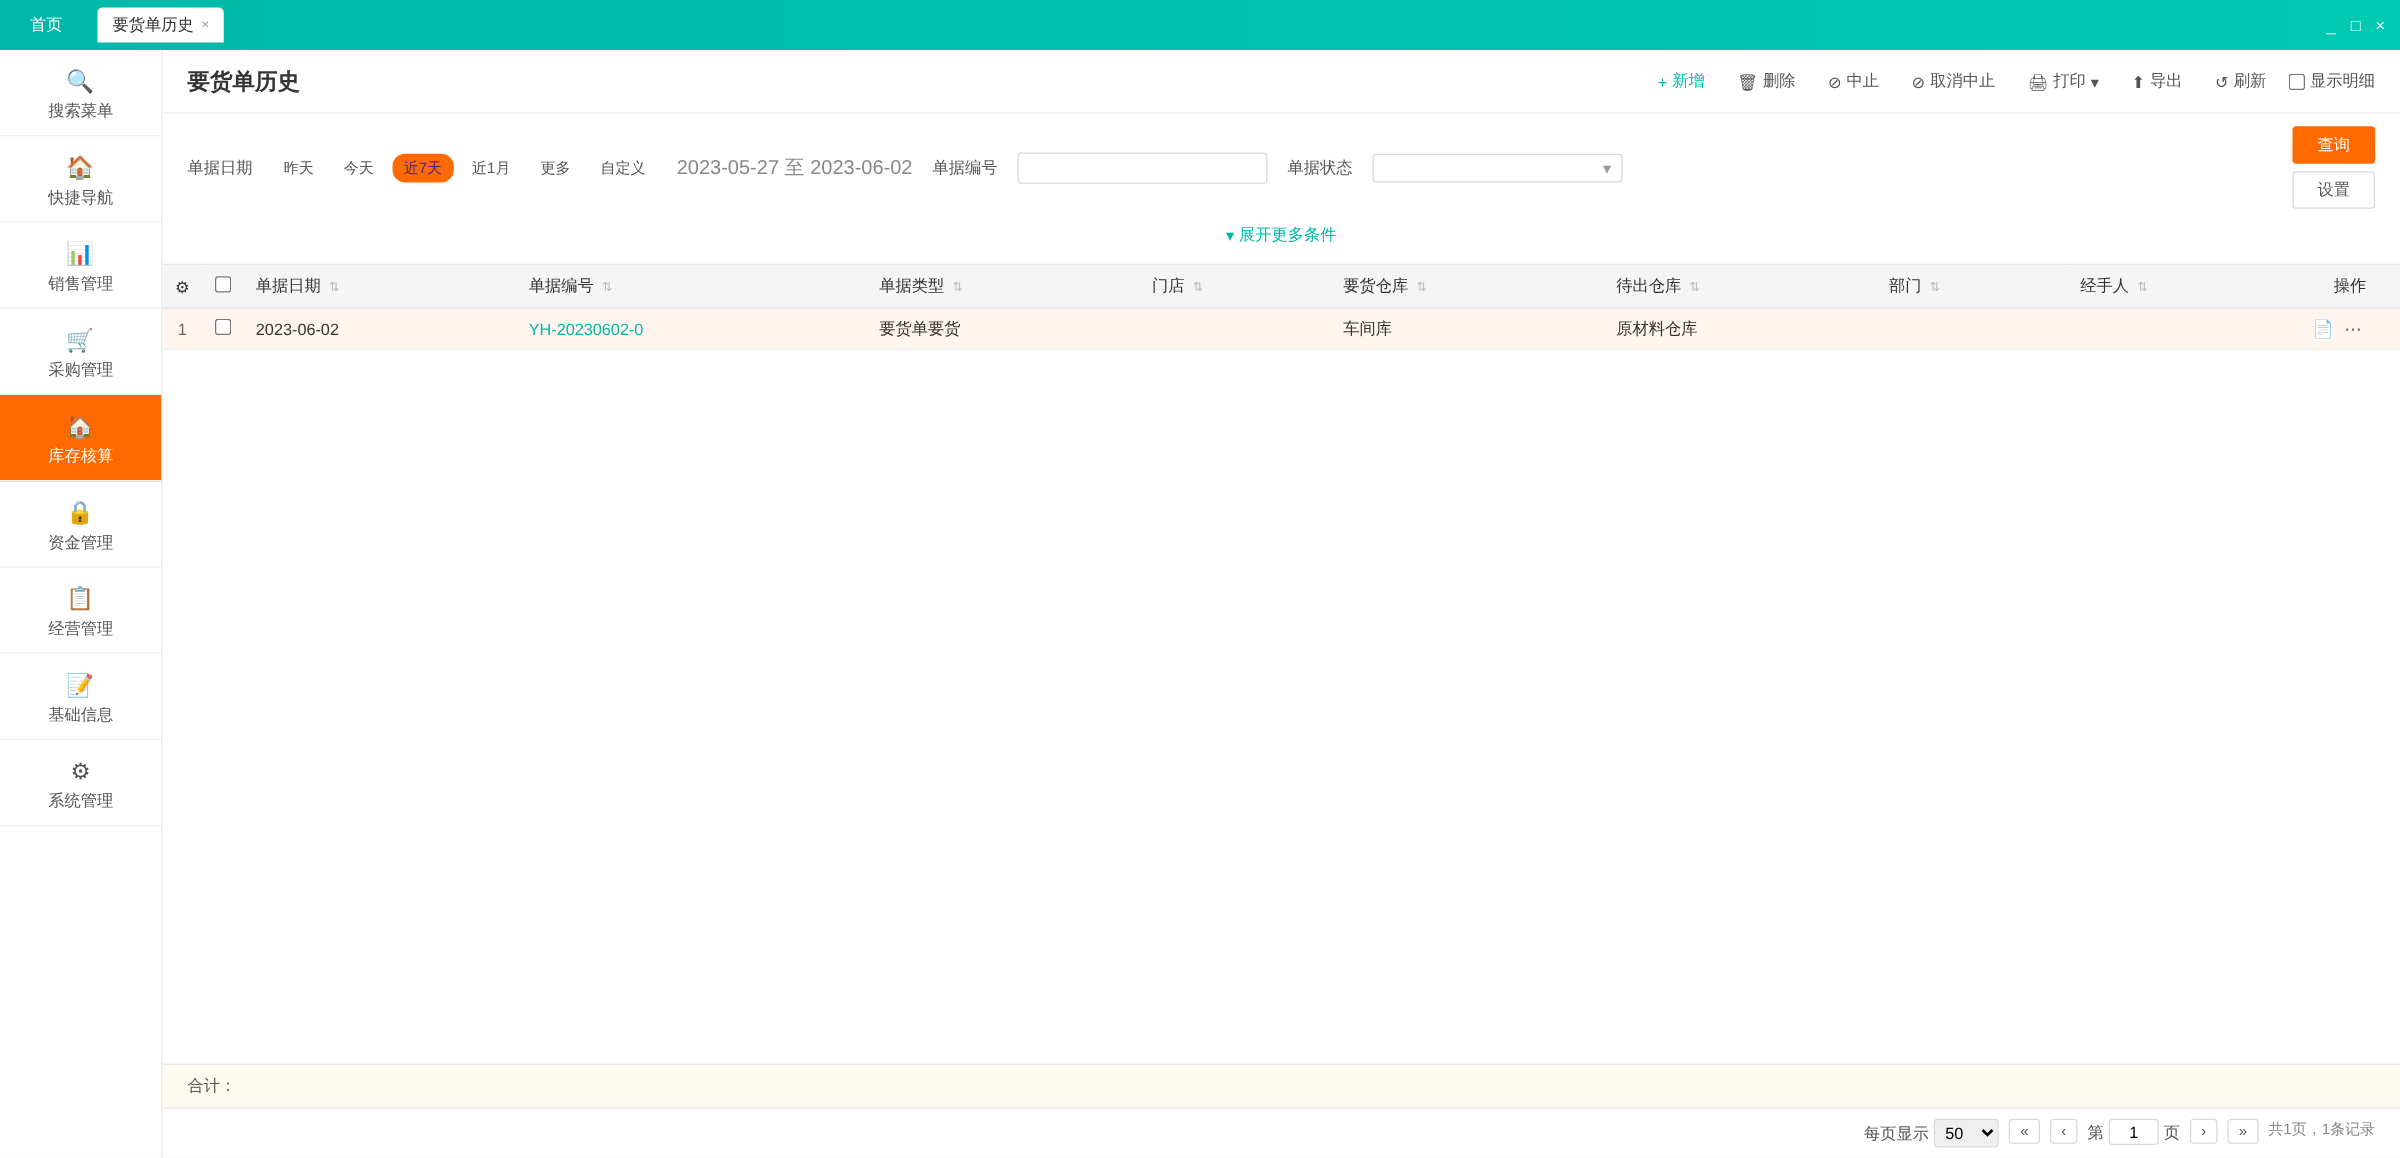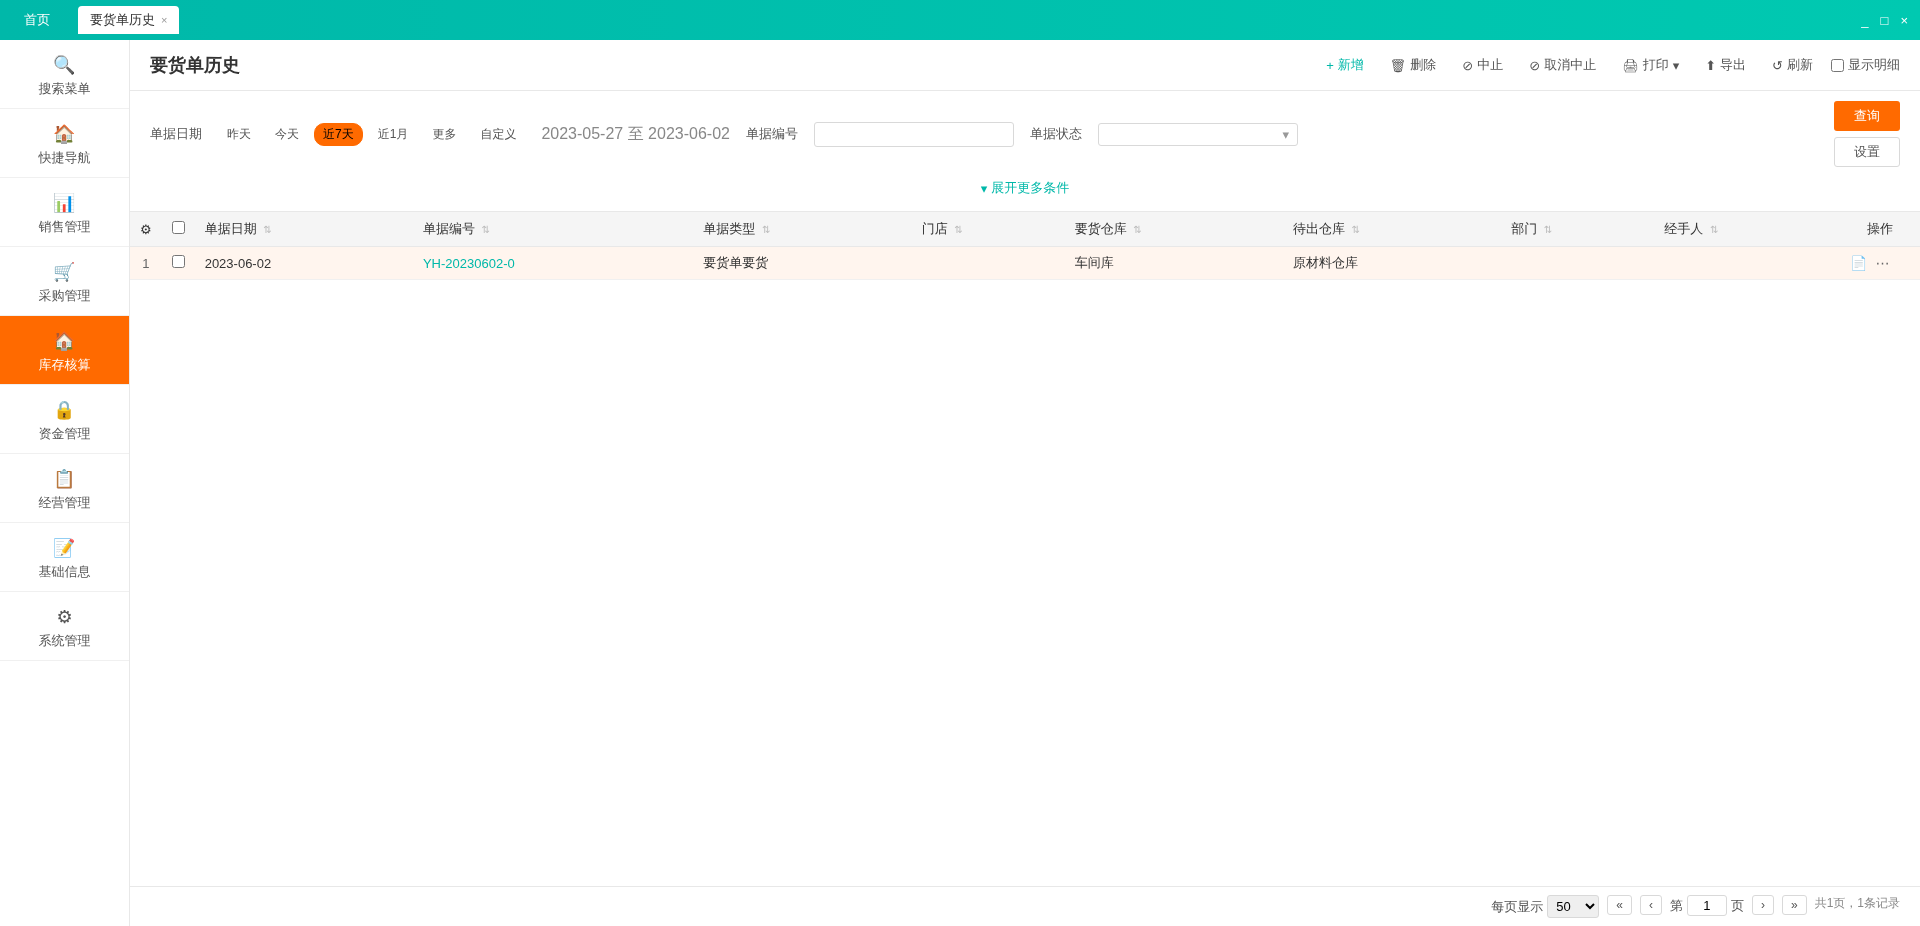--- a/index.html
+++ b/index.html
@@ -144,21 +144,21 @@
     .date-filter-btn {
       padding: 2px 8px;
       border-radius: 10px;
       cursor: pointer;
       font-size: 12px;
       color: #555;
       border: 1px solid transparent;
     }
     .date-filter-btn.active {
       background: #ff6a00;
-      color: #000000;
+      color: #4c1d95;
       border-color: #ff6a00;
     }
     .date-range { font-size: 16px; color: #888; }
     .filter-input {
       border: 1px solid #d9d9d9;
       border-radius: 3px;
       padding: 4px 8px;
       font-size: 13px;
       width: 200px;
       outline: none;
@@ -498,20 +498,23 @@
               <div class="row-actions">
                 <span class="row-action-btn">📄</span>
                 <span class="row-action-btn">⋯</span>
               </div>
             </td>
           </tr>
         </tbody>
       </table>
     </div>
 
+    <div class="footer-summary">
+      <span class="footer-label">合计：</span>
+    </div>
 
     <div class="pagination">
       <div class="page-size-wrap">
         <span>每页显示</span>
         <select class="page-size-select">
           <option>50</option>
           <option>100</option>
           <option>200</option>
         </select>
       </div>

